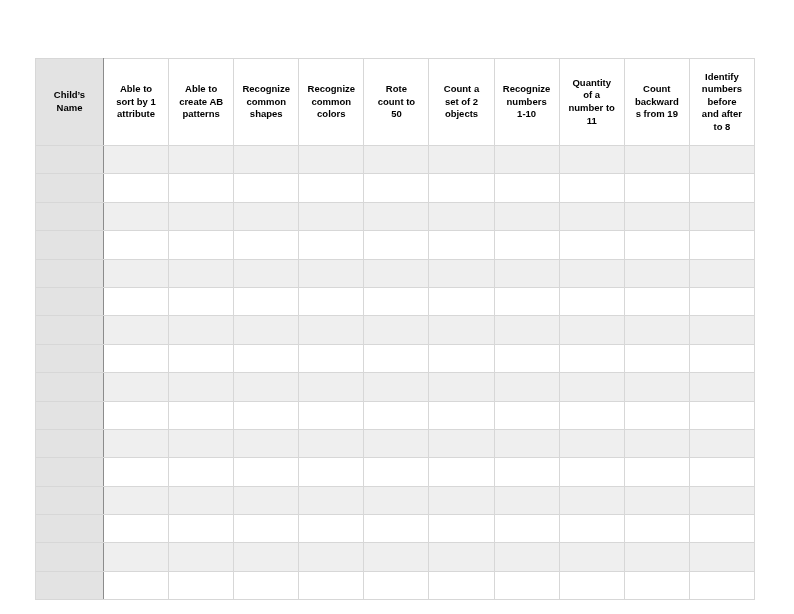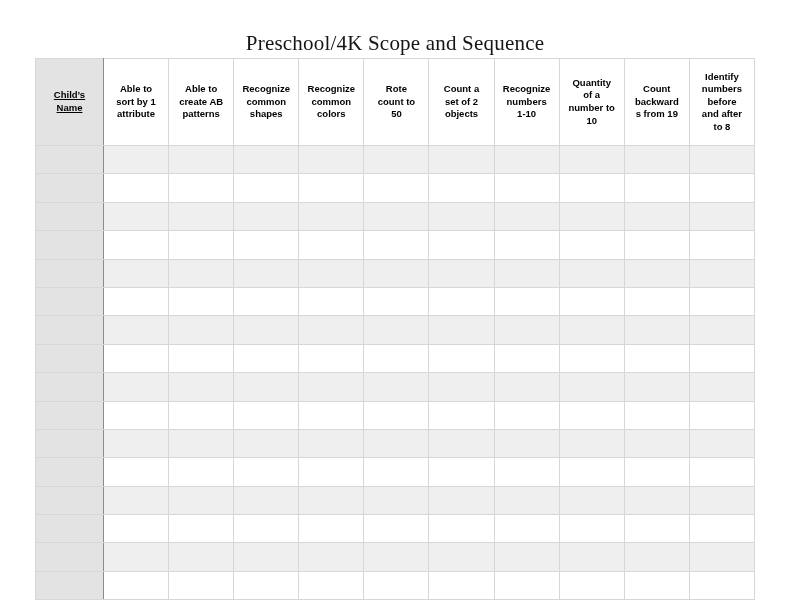--- a/index.html
+++ b/index.html
@@ -52,41 +52,39 @@
     color: #000000;
     text-align: center;
     vertical-align: middle;
     white-space: pre-line;
     padding: 2px 1px;
   }
   
   .name-col {
     background: #e3e3e3 !important;
     border-right: 1.5px solid #8c8c8c !important;
-    text-decoration: underline;
   }
   
   table.scope-table tbody td {
     height: 27.4px;
     background: #ffffff;
   }
   table.scope-table tbody tr.shaded td {
     background: #efefef;
   }
   table.scope-table tbody td.name-col,
   table.scope-table tbody tr.shaded td.name-col {
     background: #e3e3e3;
   }
 </style>
 </head>
 <body>
 
 <div class="page">
 
-  <div class="doc-title">Preschool/4K Scope and Sequence</div>
 
   <table class="scope-table">
     <colgroup>
       <col style="width:68px">
       <col>
         <col>
         <col>
         <col>
         <col>
         <col>
@@ -116,21 +114,21 @@
 50</th>
         <th>Count a
 set of 2
 objects</th>
         <th>Recognize
 numbers
 1-10</th>
         <th>Quantity
 of a
 number to
-10</th>
+11</th>
         <th>Count
 backward
 s from 19</th>
         <th>Identify
 numbers
 before
 and after
 to 8</th>
       </tr>
     </thead>

